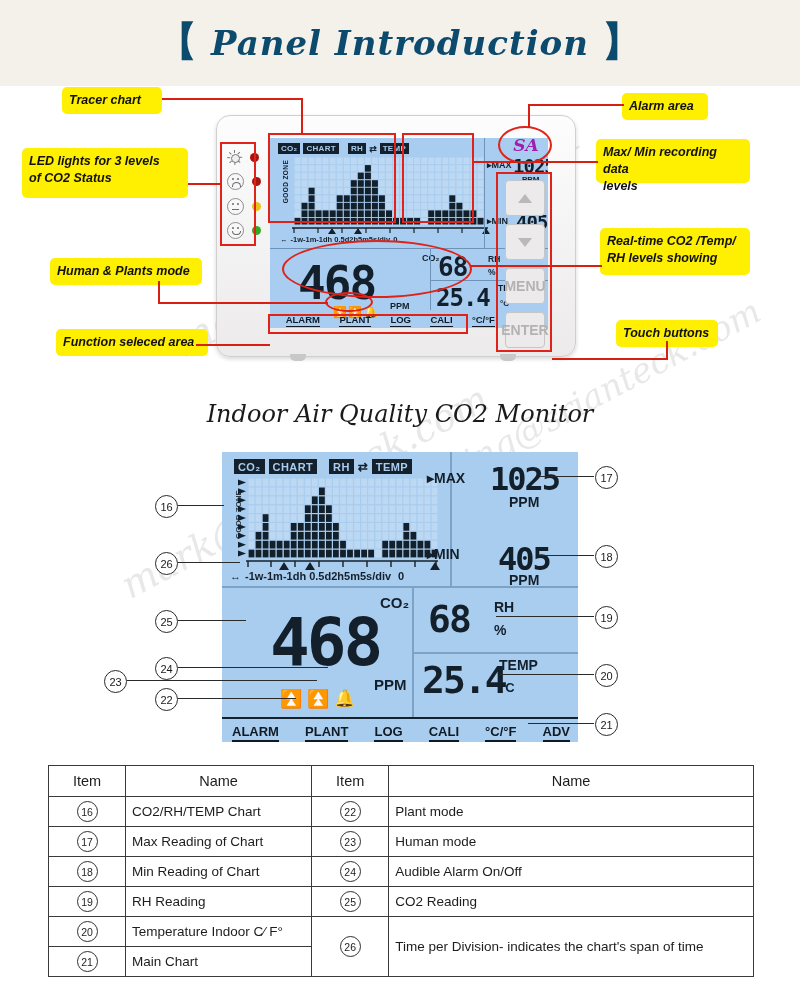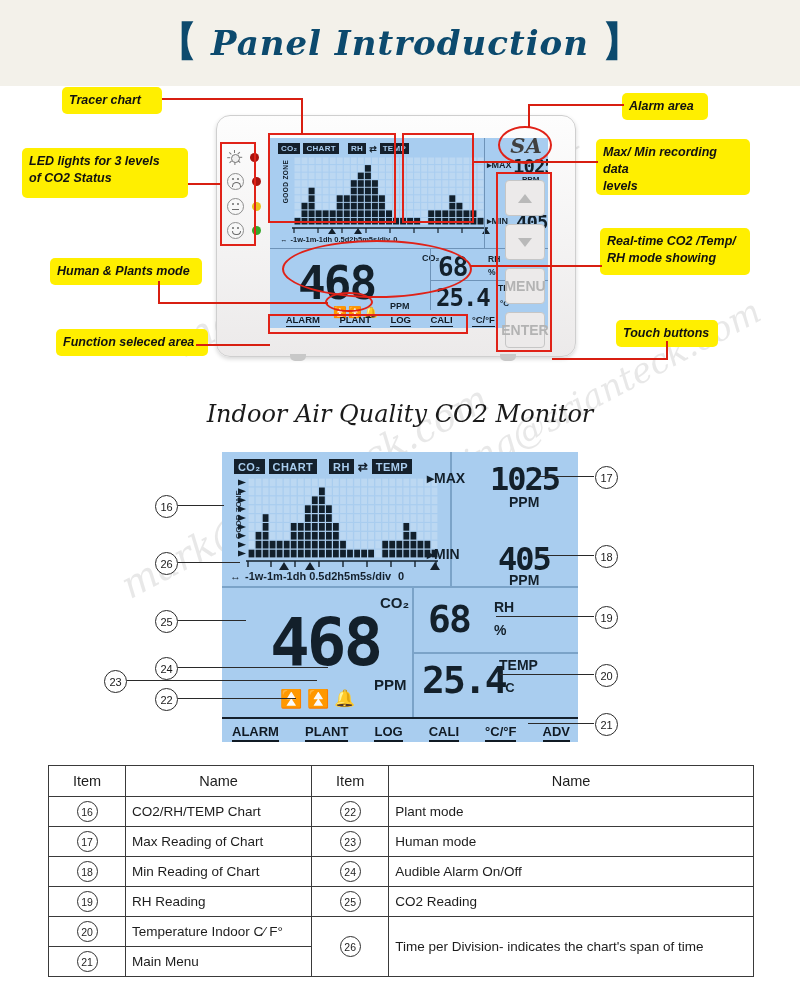--- a/index.html
+++ b/index.html
@@ -587,21 +587,21 @@
     <span class="menu-item">ALARM</span>
     <span class="menu-item">PLANT</span>
     <span class="menu-item">LOG</span>
     <span class="menu-item">CALI</span>
     <span class="menu-item">°C/°F</span>
     <span class="menu-item">ADV</span>
   </div>
 </div>
 
 <div style="position:absolute;left:505px;top:132px;width:42px;height:26px;display:flex;align-items:center;justify-content:center;
-            font-family:'DejaVu Serif',serif;font-style:italic;font-weight:bold;font-size:21px;color:#404040;">SA</div>
+            font-family:'DejaVu Serif',serif;font-style:italic;font-weight:bold;font-size:17px;color:#a21caf;">SA</div>
 
 <div class="tbtn" style="left:505px;top:180px;">
     <span class="tri-up"></span>
   </div>
 <div class="tbtn" style="left:505px;top:224px;">
     <span class="tri-dn"></span>
   </div>
 <div class="tbtn" style="left:505px;top:268px;">MENU</div>
 <div class="tbtn" style="left:505px;top:312px;">ENTER</div>
 
@@ -628,29 +628,29 @@
 <div class="cline cvline" style="left:158px;top:281px;height:22px;"></div>
 <div class="cline chline" style="left:158px;top:302px;width:170px;"></div>
 
 <div class="calloutbox" style="left:56px;top:329px;width:152px;">Function seleced area</div>
 <div class="cline chline" style="left:196px;top:344px;width:74px;"></div>
 
 <div class="calloutbox" style="left:622px;top:93px;width:86px;">Alarm area</div>
 <div class="cline chline" style="left:528px;top:104px;width:96px;"></div>
 <div class="cline cvline" style="left:528px;top:104px;height:24px;"></div>
 
-<div class="calloutbox" style="left:596px;top:139px;width:154px;height:56px;">
+<div class="calloutbox" style="left:596px;top:139px;width:154px;height:44px;">
   <div>Max/ Min recording data</div>
   <div>levels</div>
 </div>
 <div class="cline chline" style="left:474px;top:161px;width:124px;"></div>
 
 <div class="calloutbox" style="left:600px;top:228px;width:150px;height:47px;">
   <div>Real-time CO2 /Temp/</div>
-  <div>RH mode showing</div>
+  <div>RH levels showing</div>
 </div>
 <div class="cline chline" style="left:470px;top:265px;width:132px;"></div>
 
 <div class="calloutbox" style="left:616px;top:320px;width:102px;">Touch buttons</div>
 <div class="cline cvline" style="left:666px;top:341px;height:18px;"></div>
 <div class="cline chline" style="left:552px;top:358px;width:116px;"></div>
 
 <div id="subtitle">Indoor Air Quality  CO2 Monitor</div>
 
 <div id="lcd-big">
@@ -1138,16 +1138,16 @@
         <td>CO2 Reading</td>
       </tr>
       <tr>
         <td class="col-item"><span class="tnum">20</span></td>
         <td>Temperature Indoor C⁄ F°</td>
         <td class="col-item" rowspan="2"><span class="tnum">26</span></td>
         <td rowspan="2">Time per Division- indicates the chart's span of time</td>
       </tr>
       <tr>
         <td class="col-item"><span class="tnum">21</span></td>
-        <td>Main Menu</td>
+        <td>Main Chart</td>
       </tr>
     </tbody>
 </table>
 
 </body></html>

